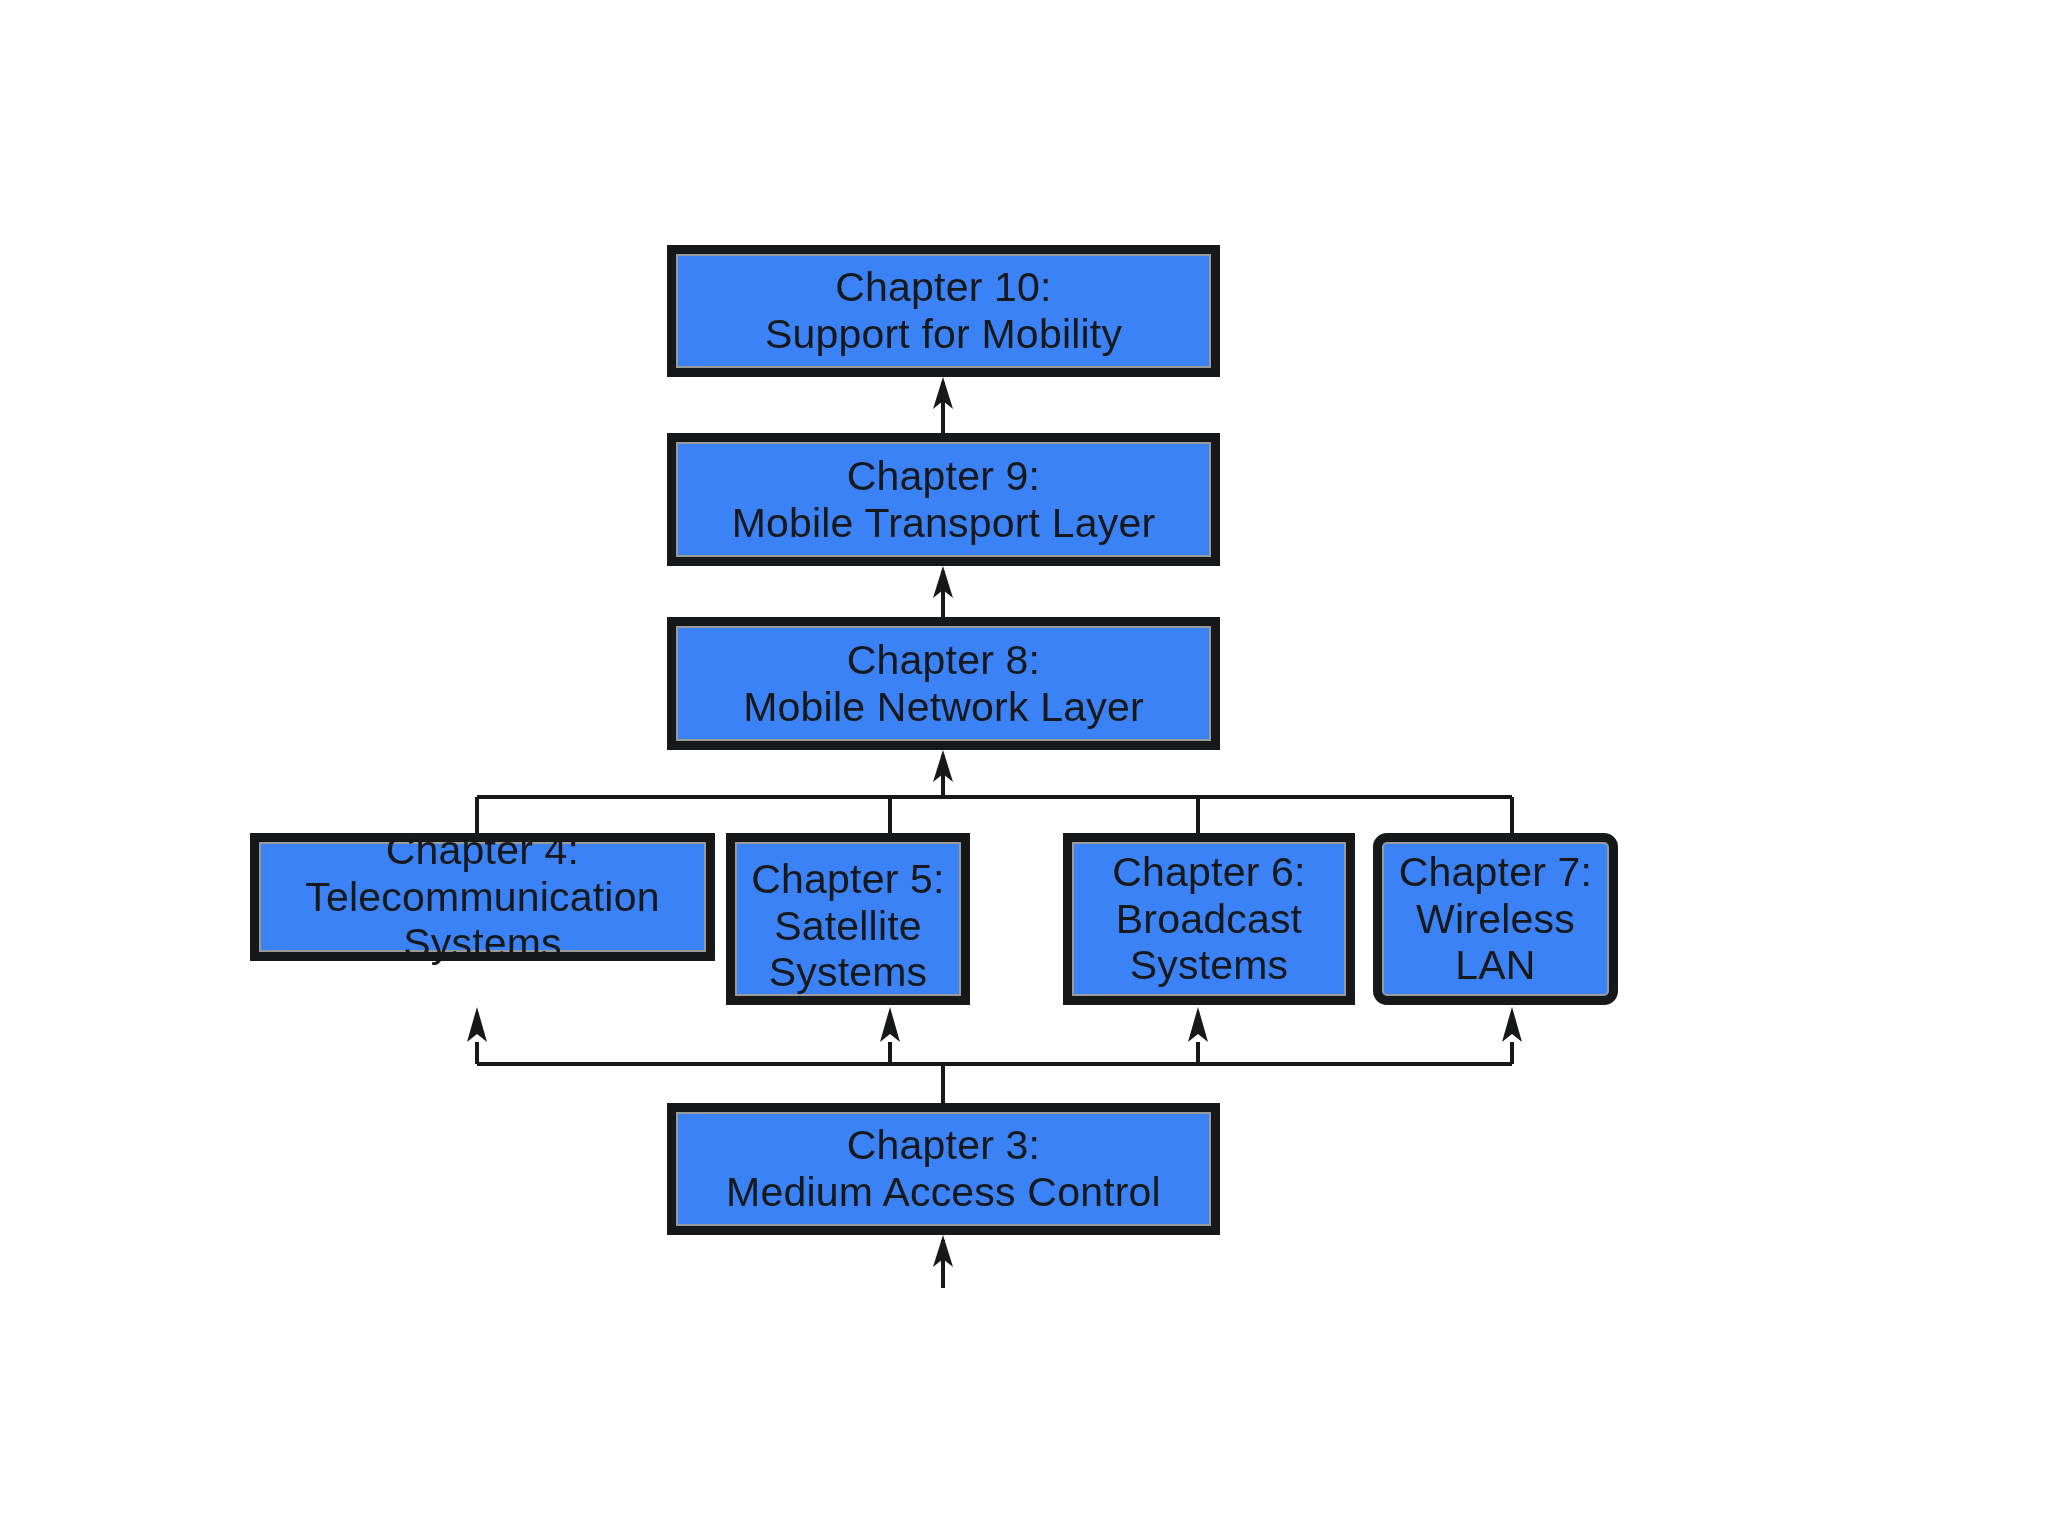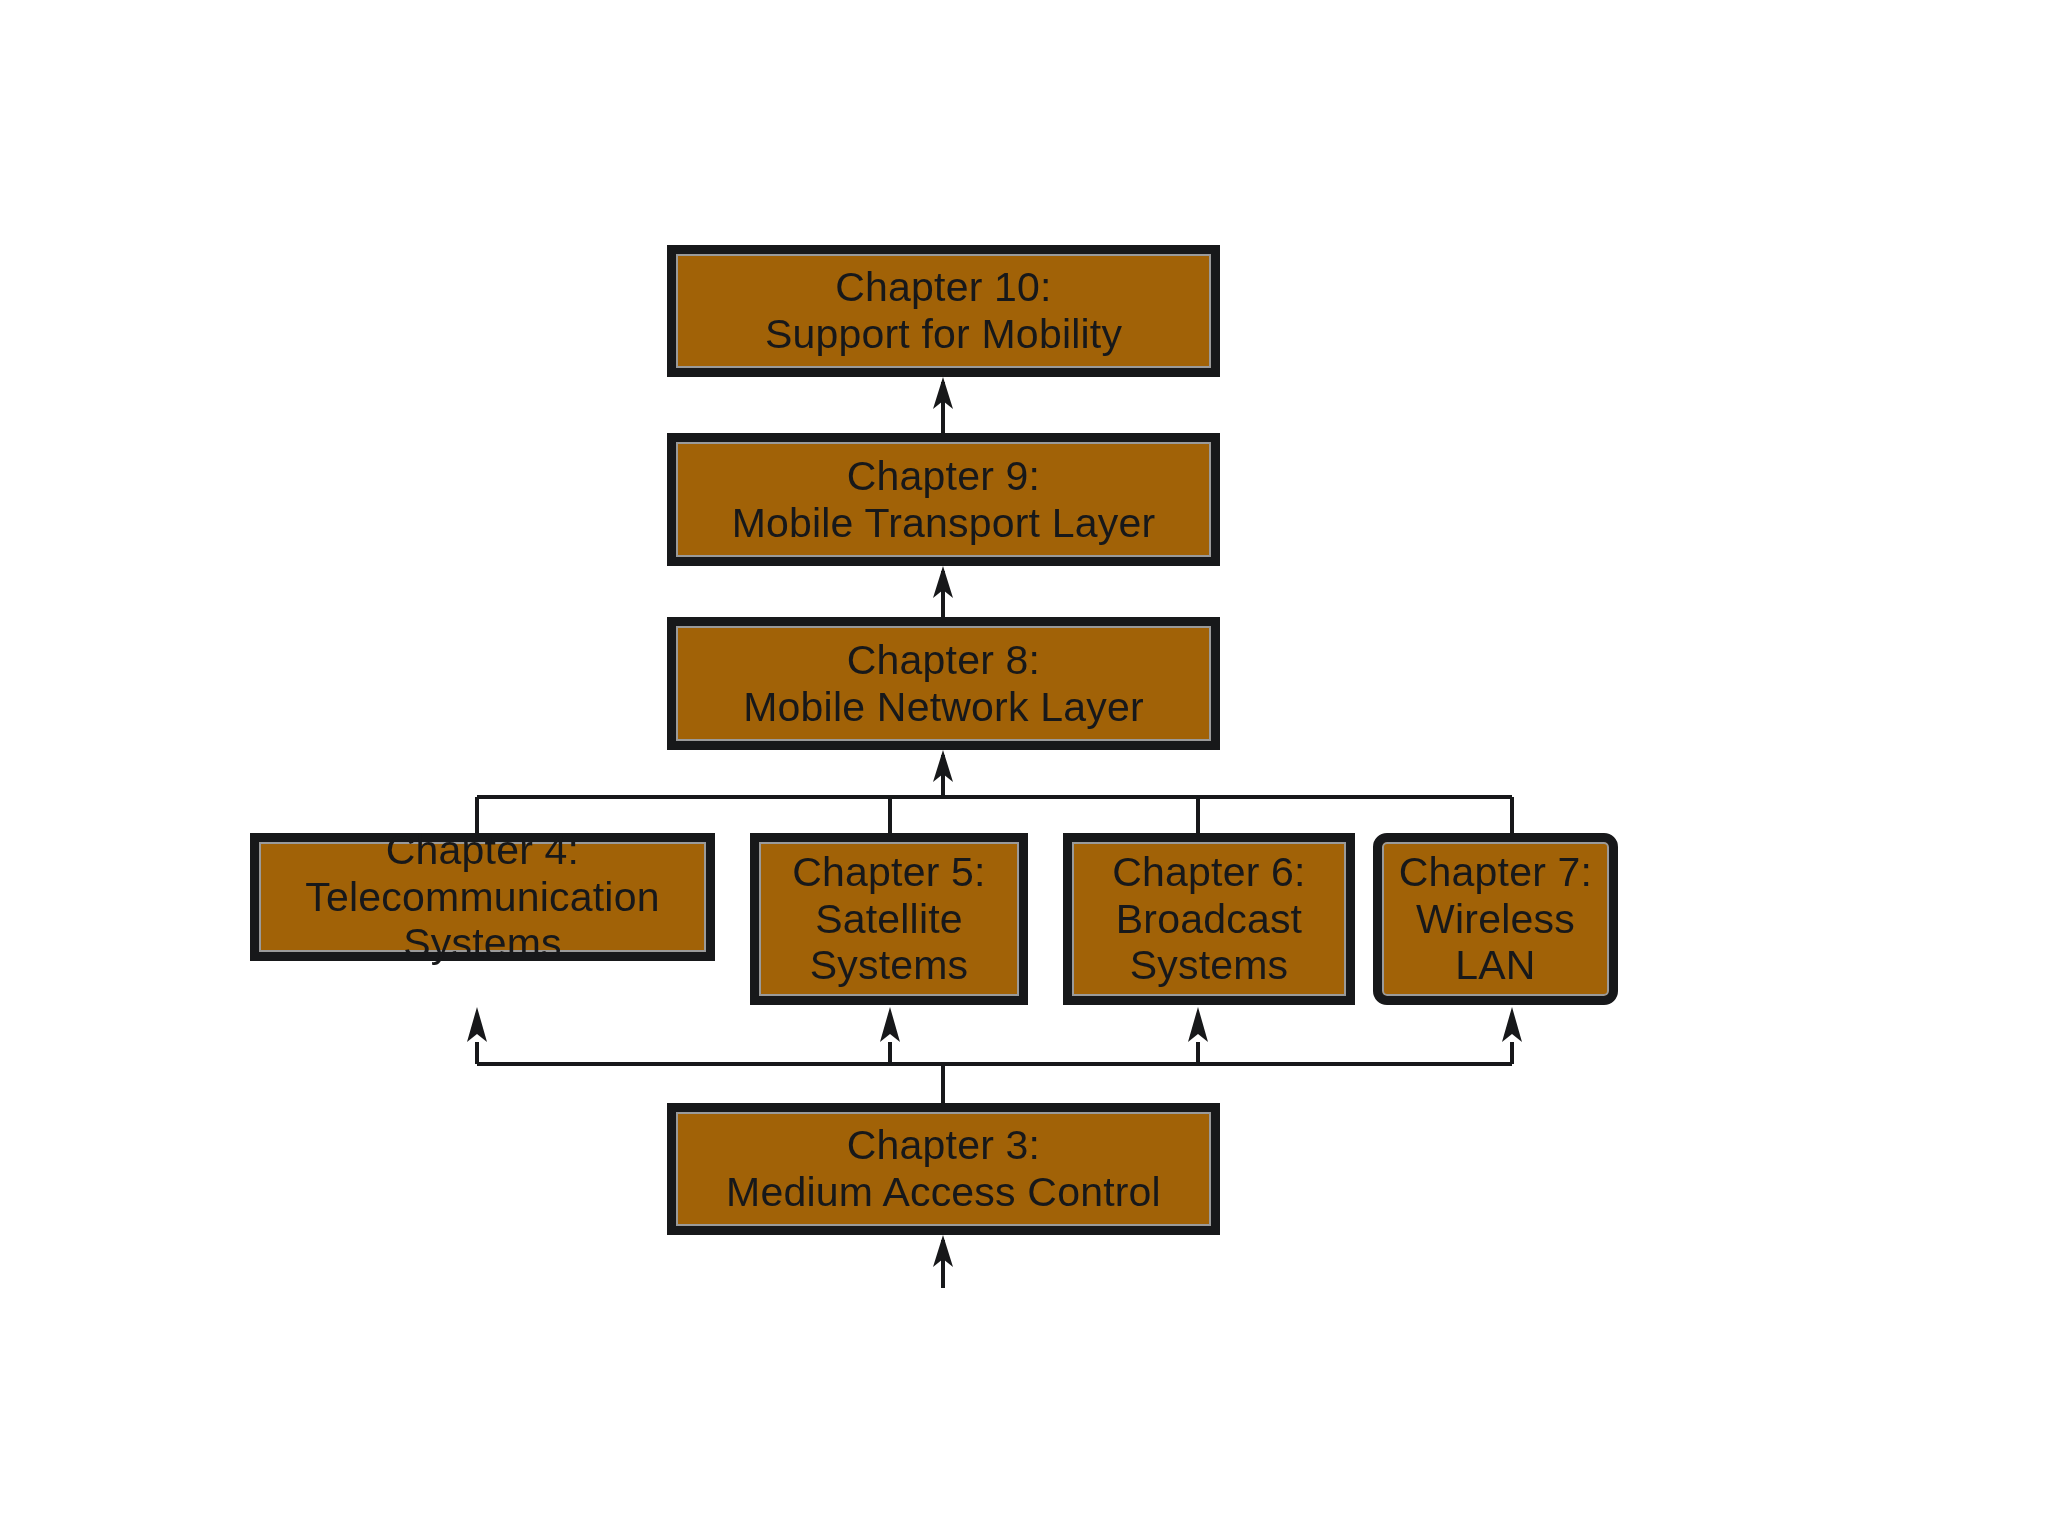--- a/index.html
+++ b/index.html
@@ -18,21 +18,21 @@
     position: relative;
     width: 2048px;
     height: 1536px;
     background: #ffffff;
   }
 
   
   .node {
     position: absolute;
     box-sizing: border-box;
-    background: #a16207;
+    background: #3b82f6;
     border: 9px solid #17181a;
     box-shadow: inset 0 0 0 2px #9a9a9a;
     display: flex;
     align-items: center;
     justify-content: center;
     text-align: center;
     color: #17181a;
     font-size: 41px;
     line-height: 1.14;
     letter-spacing: 0.2px;
@@ -43,21 +43,21 @@
     display: block;
     padding: 0 6px;
   }
 
   
   #node-ch10 { left: 667px; top: 245px;  width: 553px; height: 132px; }
   #node-ch9  { left: 667px; top: 433px;  width: 553px; height: 133px; }
   #node-ch8  { left: 667px; top: 617px;  width: 553px; height: 133px; }
 
   #node-ch4  { left: 250px;  top: 833px; width: 465px; height: 128px; }
-  #node-ch5  { left: 750px;  top: 833px; width: 278px; height: 172px; }
+  #node-ch5  { left: 726px;  top: 833px; width: 244px; height: 172px; align-items: flex-end; }
   #node-ch6  { left: 1063px; top: 833px; width: 292px; height: 172px; }
   #node-ch7  { left: 1373px; top: 833px; width: 245px; height: 172px; border-radius: 14px; }
 
   #node-ch3  { left: 667px; top: 1103px; width: 553px; height: 132px; }
   #node-ch2  { left: 667px; top: 1288px; width: 553px; height: 132px; }
 
   
   #connectors {
     position: absolute;
     left: 0;

